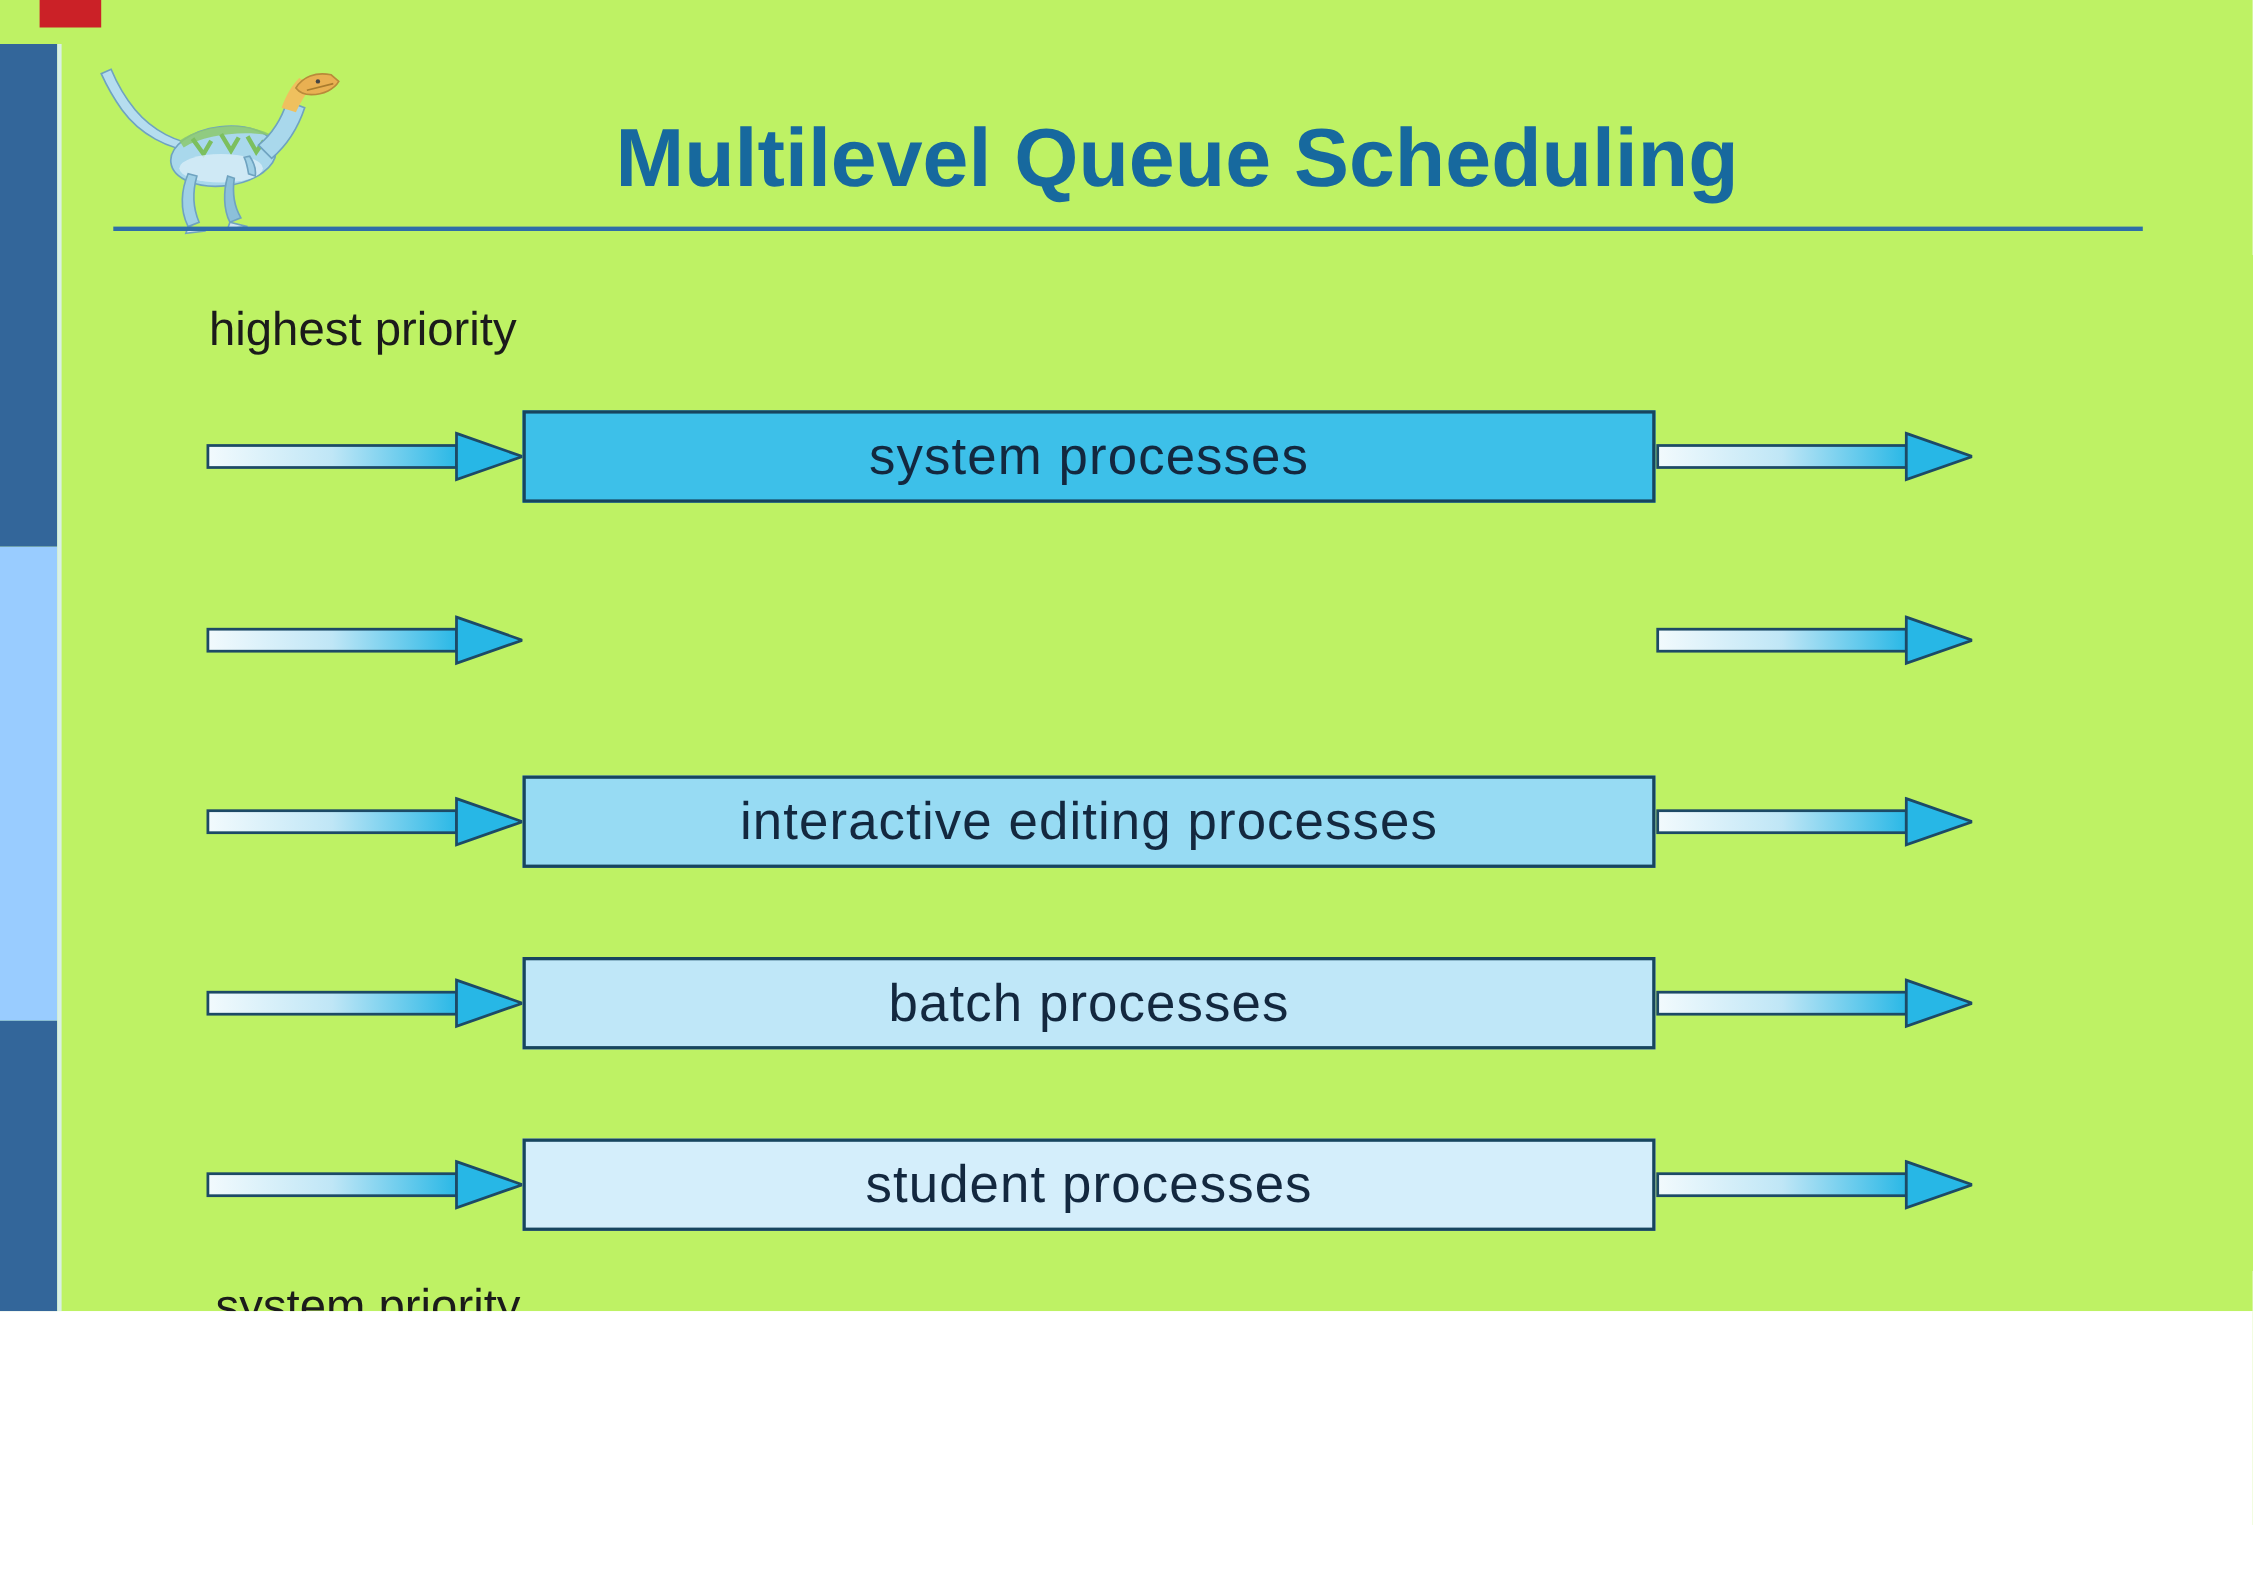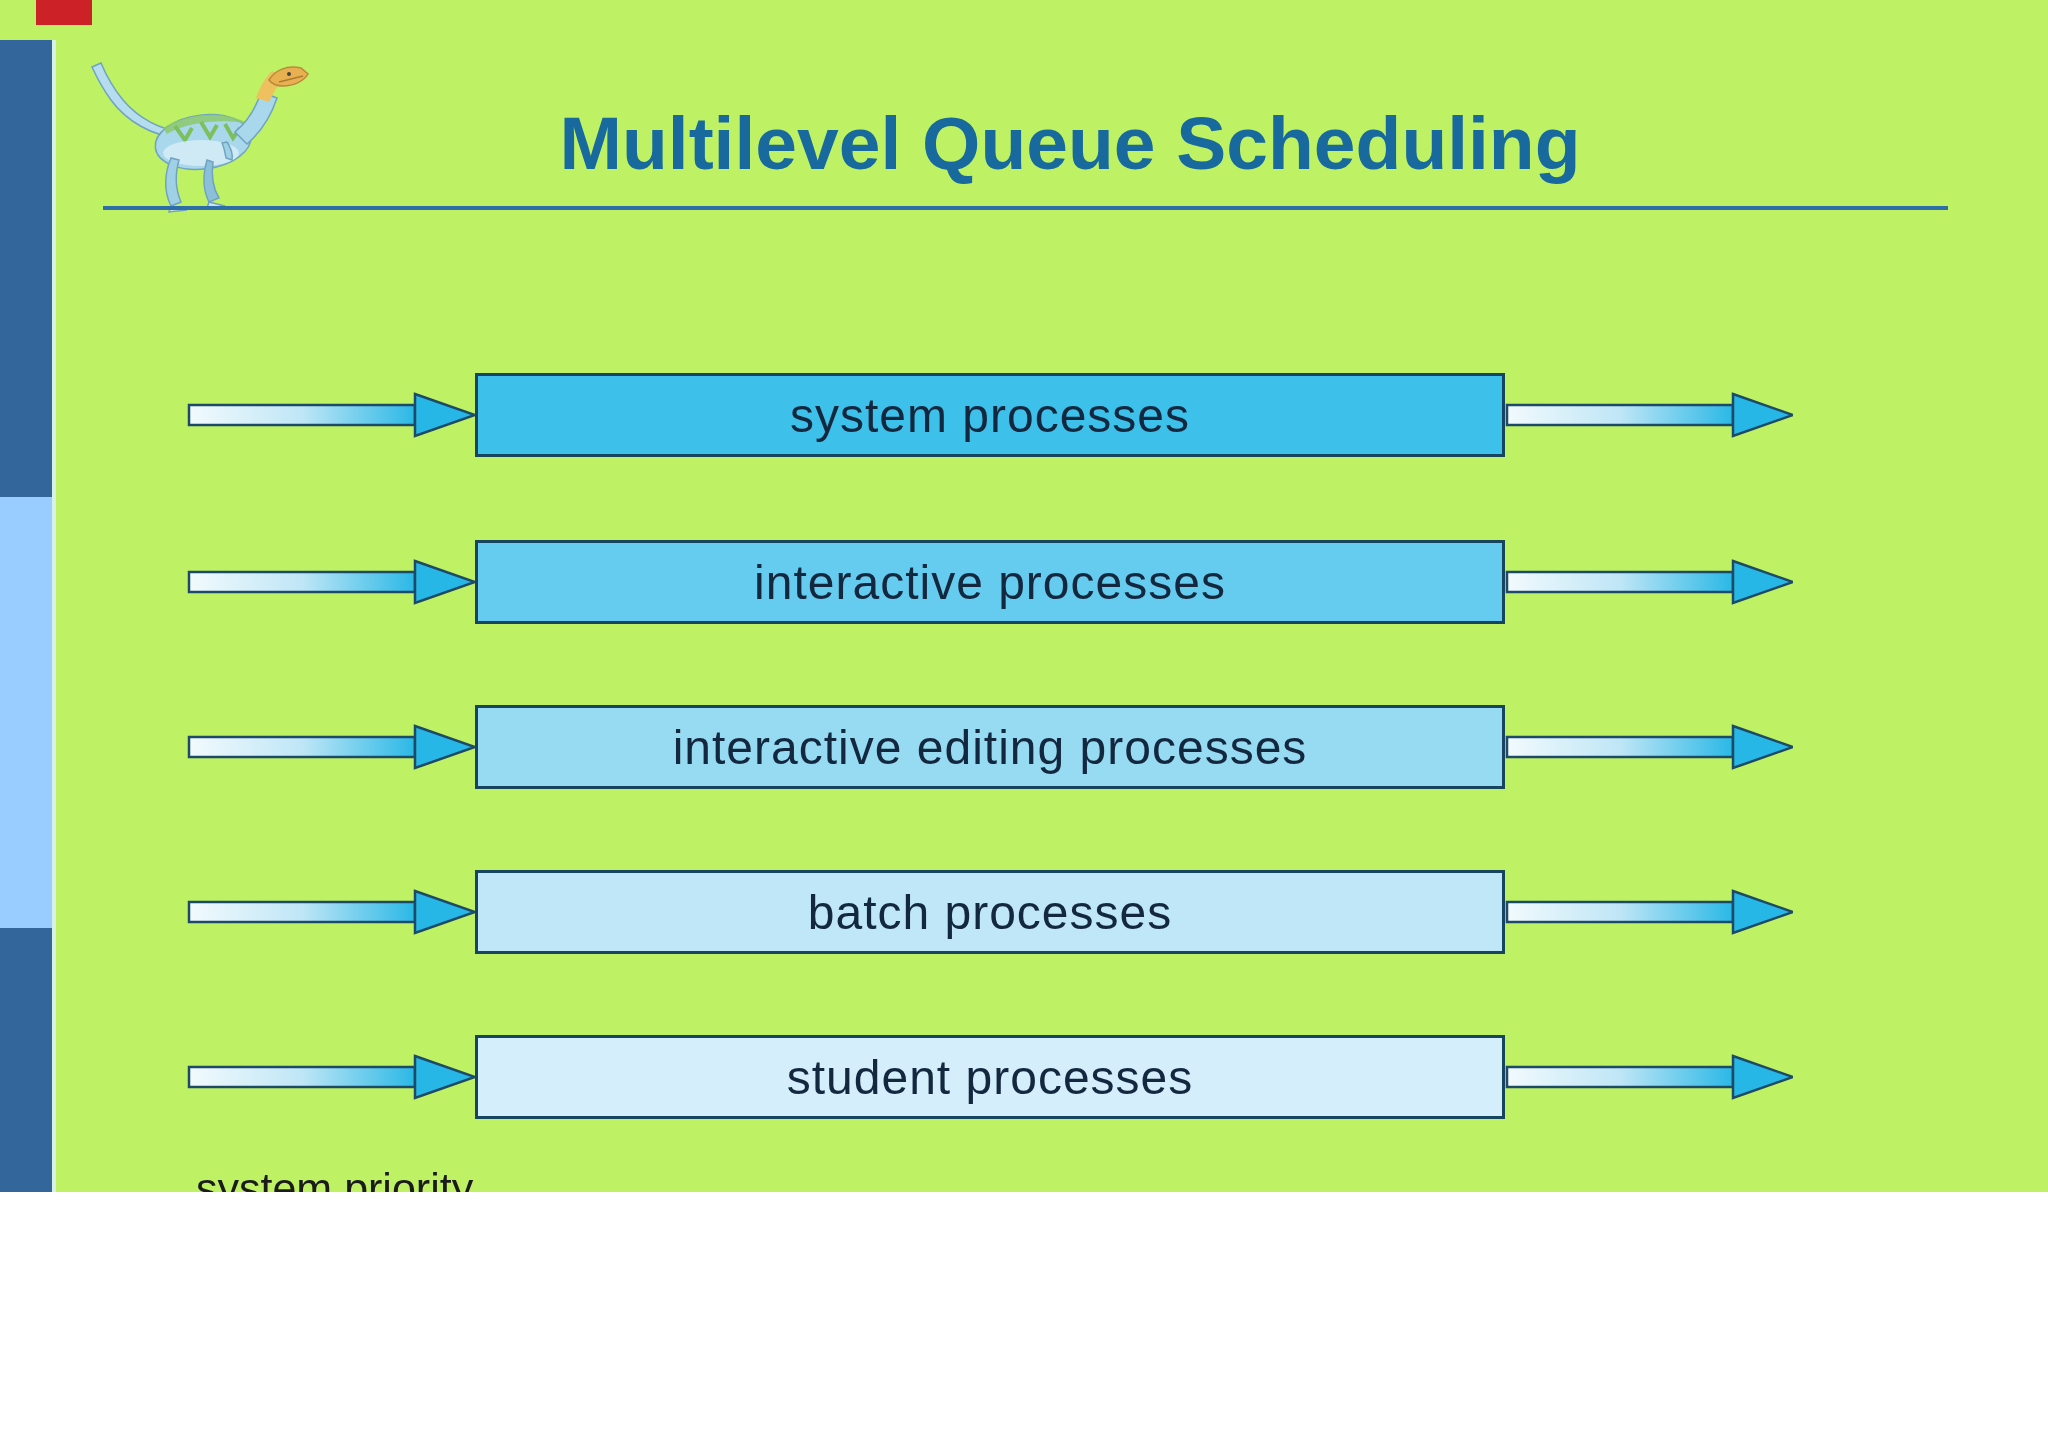--- a/index.html
+++ b/index.html
@@ -84,20 +84,21 @@
       <path d="M134,162 L150,166 L132,168 Z" fill="#cfe4ef"></path>
       <path d="M152,102 C156,108 158,114 157,120 L151,118 C150,112 149,107 147,103 Z" fill="#9fd0e6"></path>
     </g>
   </svg>
 
   <div class="title-wrap">
     <span class="title">Multilevel Queue Scheduling</span>
   </div>
   <div class="title-rule"></div>
 
+  <div class="priority-label top">highest priority</div>
   <div class="priority-label bottom">system priority</div>
 
   <div id="queue-area">
   <div class="queue-row" style="top: 373px;">
     <svg class="arrow in" viewBox="0 0 288 48">
       <rect class="arrow-body" x="2" y="14" width="226" height="20"></rect>
       <polygon class="arrow-head" points="228,3 288,24 228,45"></polygon>
     </svg>
     <div class="queue-box" style="background: rgb(61, 192, 233);">
       <span class="queue-label">system processes</span>
@@ -106,23 +107,20 @@
       <rect class="arrow-body" x="2" y="14" width="226" height="20"></rect>
       <polygon class="arrow-head" points="228,3 288,24 228,45"></polygon>
     </svg>
   </div>
 
   <div class="queue-row" style="top: 540px;">
     <svg class="arrow in" viewBox="0 0 288 48">
       <rect class="arrow-body" x="2" y="14" width="226" height="20"></rect>
       <polygon class="arrow-head" points="228,3 288,24 228,45"></polygon>
     </svg>
-    <div class="queue-box" style="background: rgb(102, 204, 239);">
-      <span class="queue-label">interactive processes</span>
-    </div>
     <svg class="arrow out" viewBox="0 0 288 48">
       <rect class="arrow-body" x="2" y="14" width="226" height="20"></rect>
       <polygon class="arrow-head" points="228,3 288,24 228,45"></polygon>
     </svg>
   </div>
 
   <div class="queue-row" style="top: 705px;">
     <svg class="arrow in" viewBox="0 0 288 48">
       <rect class="arrow-body" x="2" y="14" width="226" height="20"></rect>
       <polygon class="arrow-head" points="228,3 288,24 228,45"></polygon>

